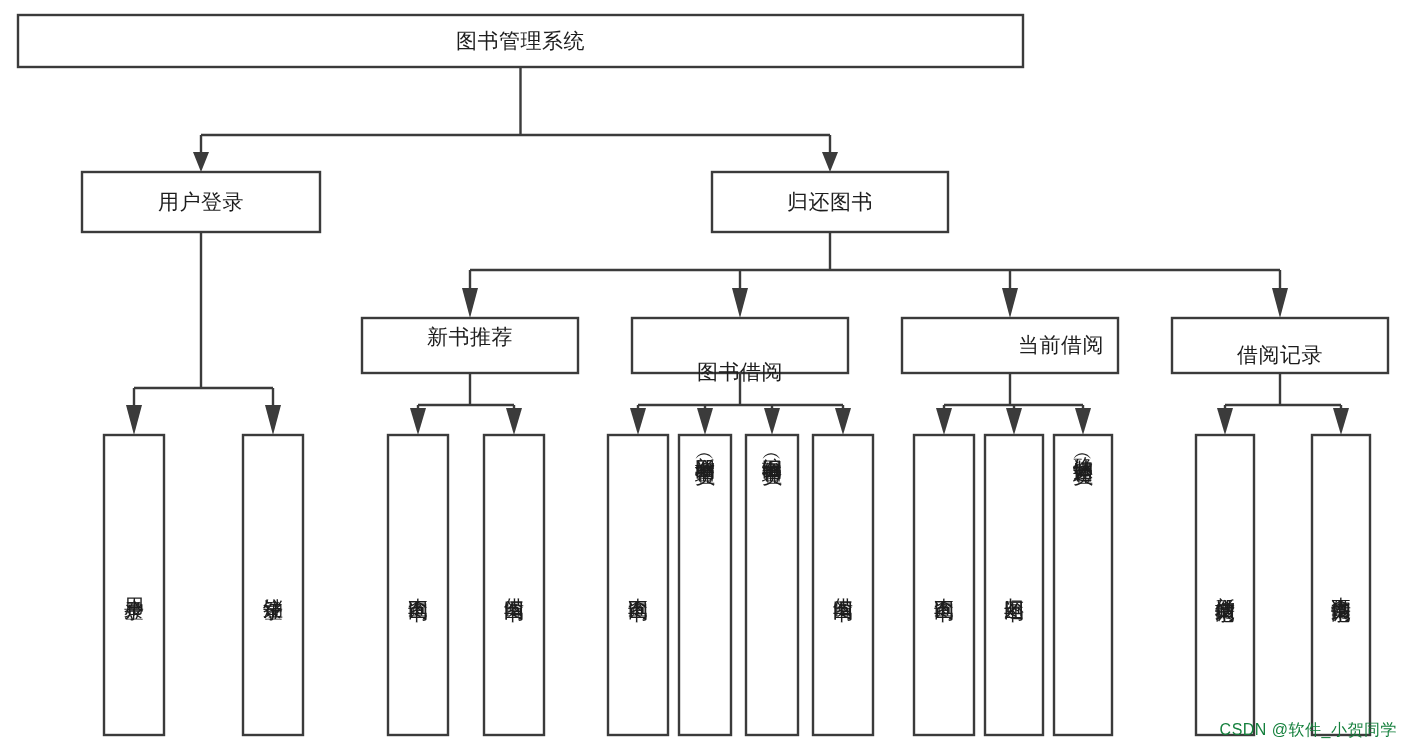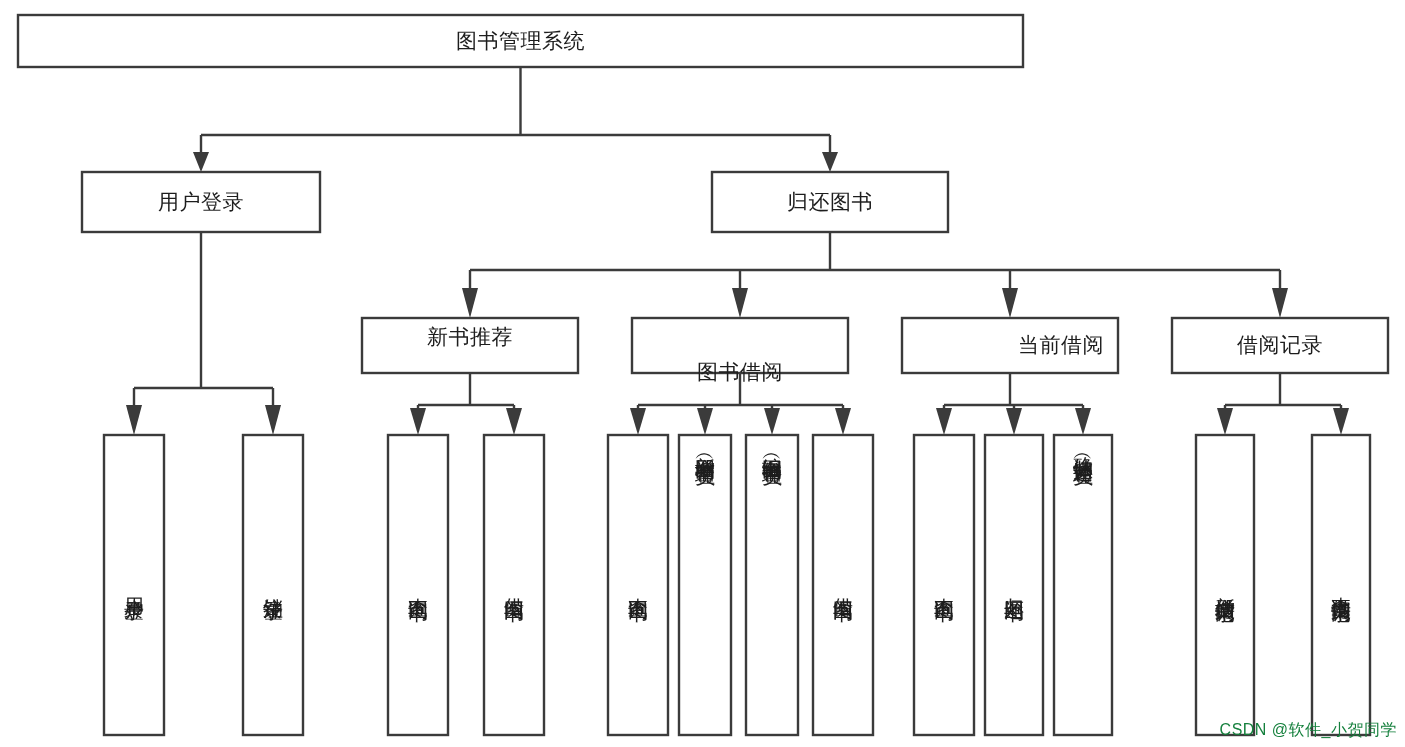--- a/index.html
+++ b/index.html
@@ -158,21 +158,21 @@
   </svg>
 
   <div class="node-label horizontal" style="left:18px; top:15px; width:1005px; height:52px;">图书管理系统</div>
 
   <div class="node-label horizontal" style="left:82px; top:172px; width:238px; height:60px;">用户登录</div>
   <div class="node-label horizontal" style="left:712px; top:172px; width:236px; height:60px;">归还图书</div>
 
   <div class="node-label horizontal" style="left:362px; top:313px; width:216px; height:48px;">新书推荐</div>
   <div class="node-label horizontal" style="left:632px; top:318px; width:216px; height:55px;margin-top:27px;">图书借阅</div>
   <div class="node-label horizontal" style="left:913px; top:318px; width:216px; height:55px;margin-left:40px;">当前借阅</div>
-  <div class="node-label horizontal" style="left:1172px; top:318px; width:216px; height:55px;">借阅记录</div>
+  <div class="node-label horizontal" style="left:1172px; top:328px; width:216px; height:55px;">借阅记录</div>
 
   <div class="node-label vertical v-center" style="left:104px; top:435px; width:60px; height:300px;">用户登录</div>
   <div class="node-label vertical v-center" style="left:243px; top:435px; width:60px; height:300px;">注销登录</div>
   <div class="node-label vertical v-center" style="left:388px; top:435px; width:60px; height:300px;">查询图书</div>
   <div class="node-label vertical v-center" style="left:484px; top:435px; width:60px; height:300px;">借阅图书</div>
   <div class="node-label vertical v-center" style="left:608px; top:435px; width:60px; height:300px;">查询图书</div>
   <div class="node-label vertical" style="left:679px; top:435px; width:52px; height:300px;">新增图书（管理员）</div>
   <div class="node-label vertical" style="left:746px; top:435px; width:52px; height:300px;">编辑图书（管理员）</div>
   <div class="node-label vertical v-center" style="left:813px; top:435px; width:60px; height:300px;">借阅图书</div>
   <div class="node-label vertical v-center" style="left:914px; top:435px; width:60px; height:300px;">查询图书</div>

